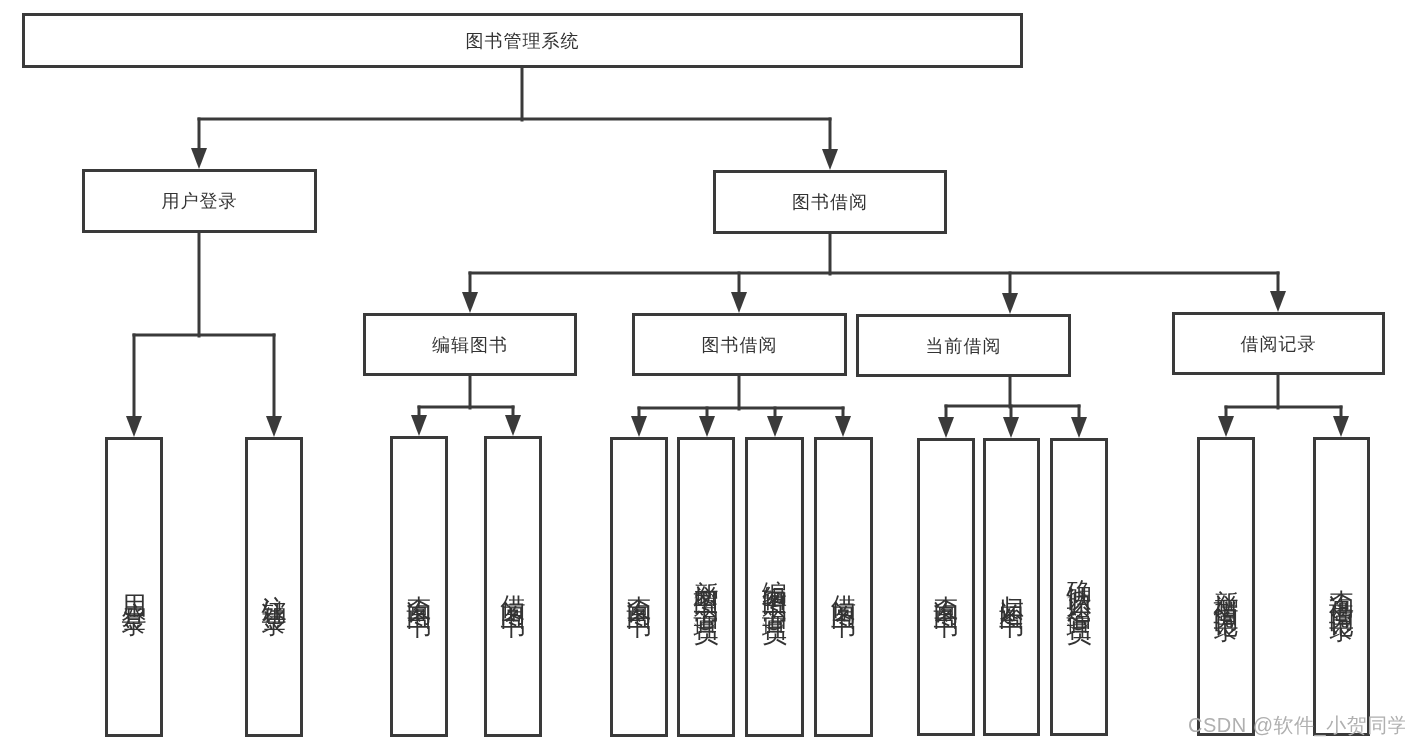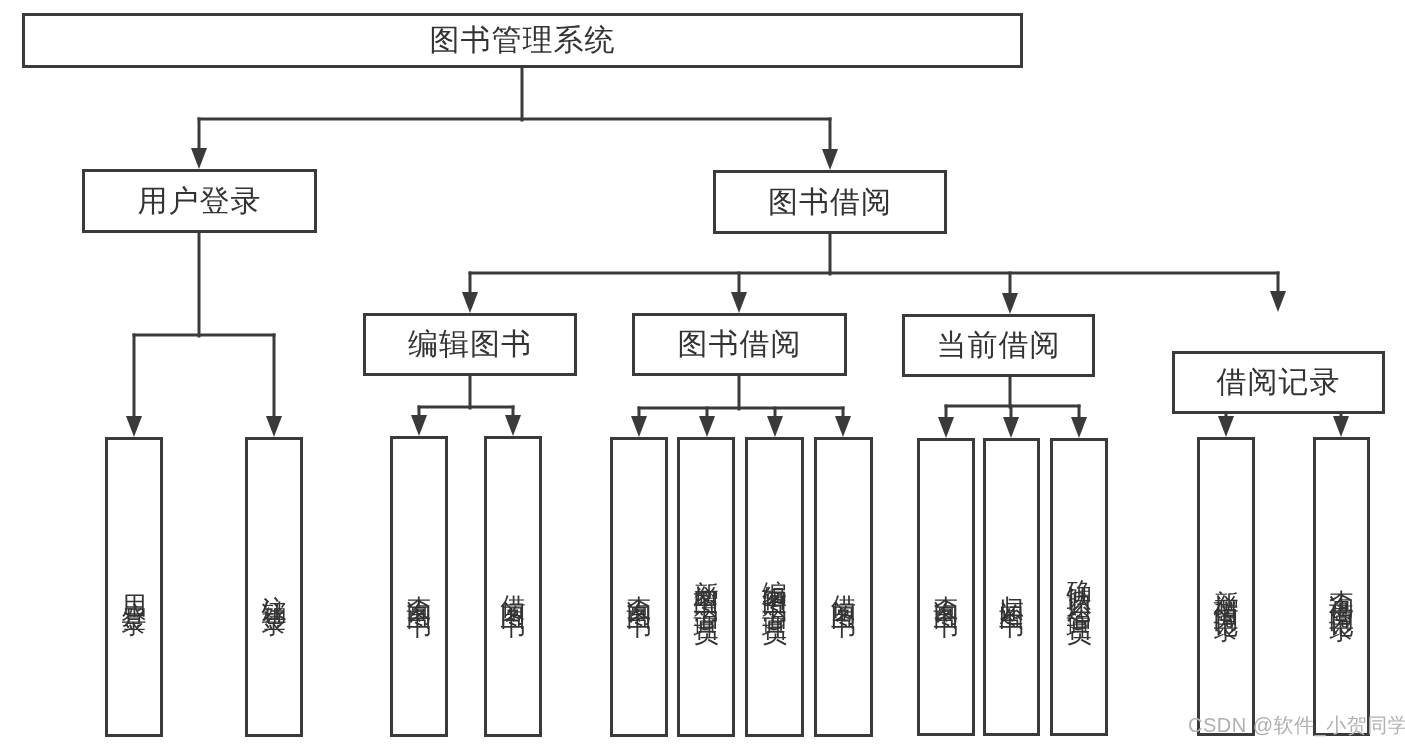--- a/index.html
+++ b/index.html
@@ -23,21 +23,21 @@
     box-sizing:border-box;
     border:3px solid var(--line,#3a3a3a);
     background:#ffffff;
     display:flex;
     align-items:center;
     justify-content:center;
     z-index:2;
     color:var(--text,#333333);
   }
   .node.h{
-    font-size:30px;
+    font-size:18px;
     letter-spacing:1px;
     white-space:nowrap;
   }
   .node.v{
     font-size:25px;
   }
   .node.v .vtext{
     writing-mode:vertical-rl;
     text-orientation:mixed;
     letter-spacing:6px;
@@ -123,24 +123,24 @@
   <div class="node h" style="left:713px;top:170px;width:234px;height:64px;">
     <span>图书借阅</span>
   </div>
 
   <div class="node h" style="left:363px;top:313px;width:214px;height:63px;">
     <span>编辑图书</span>
   </div>
   <div class="node h" style="left:632px;top:313px;width:215px;height:63px;">
     <span>图书借阅</span>
   </div>
-  <div class="node h" style="left:902px;top:314px;width:193px;height:63px;">
+  <div class="node h" style="left:856px;top:314px;width:215px;height:63px;">
     <span>当前借阅</span>
   </div>
-  <div class="node h" style="left:1172px;top:312px;width:213px;height:63px;margin-top:39px;">
+  <div class="node h" style="left:1172px;top:312px;width:213px;height:63px;">
     <span>借阅记录</span>
   </div>
 
   <div class="node v" style="left:105px;top:437px;width:58px;height:300px;">
     <span class="vtext">用户登录</span>
   </div>
   <div class="node v" style="left:245px;top:437px;width:58px;height:300px;">
     <span class="vtext">注销登录</span>
   </div>
 

